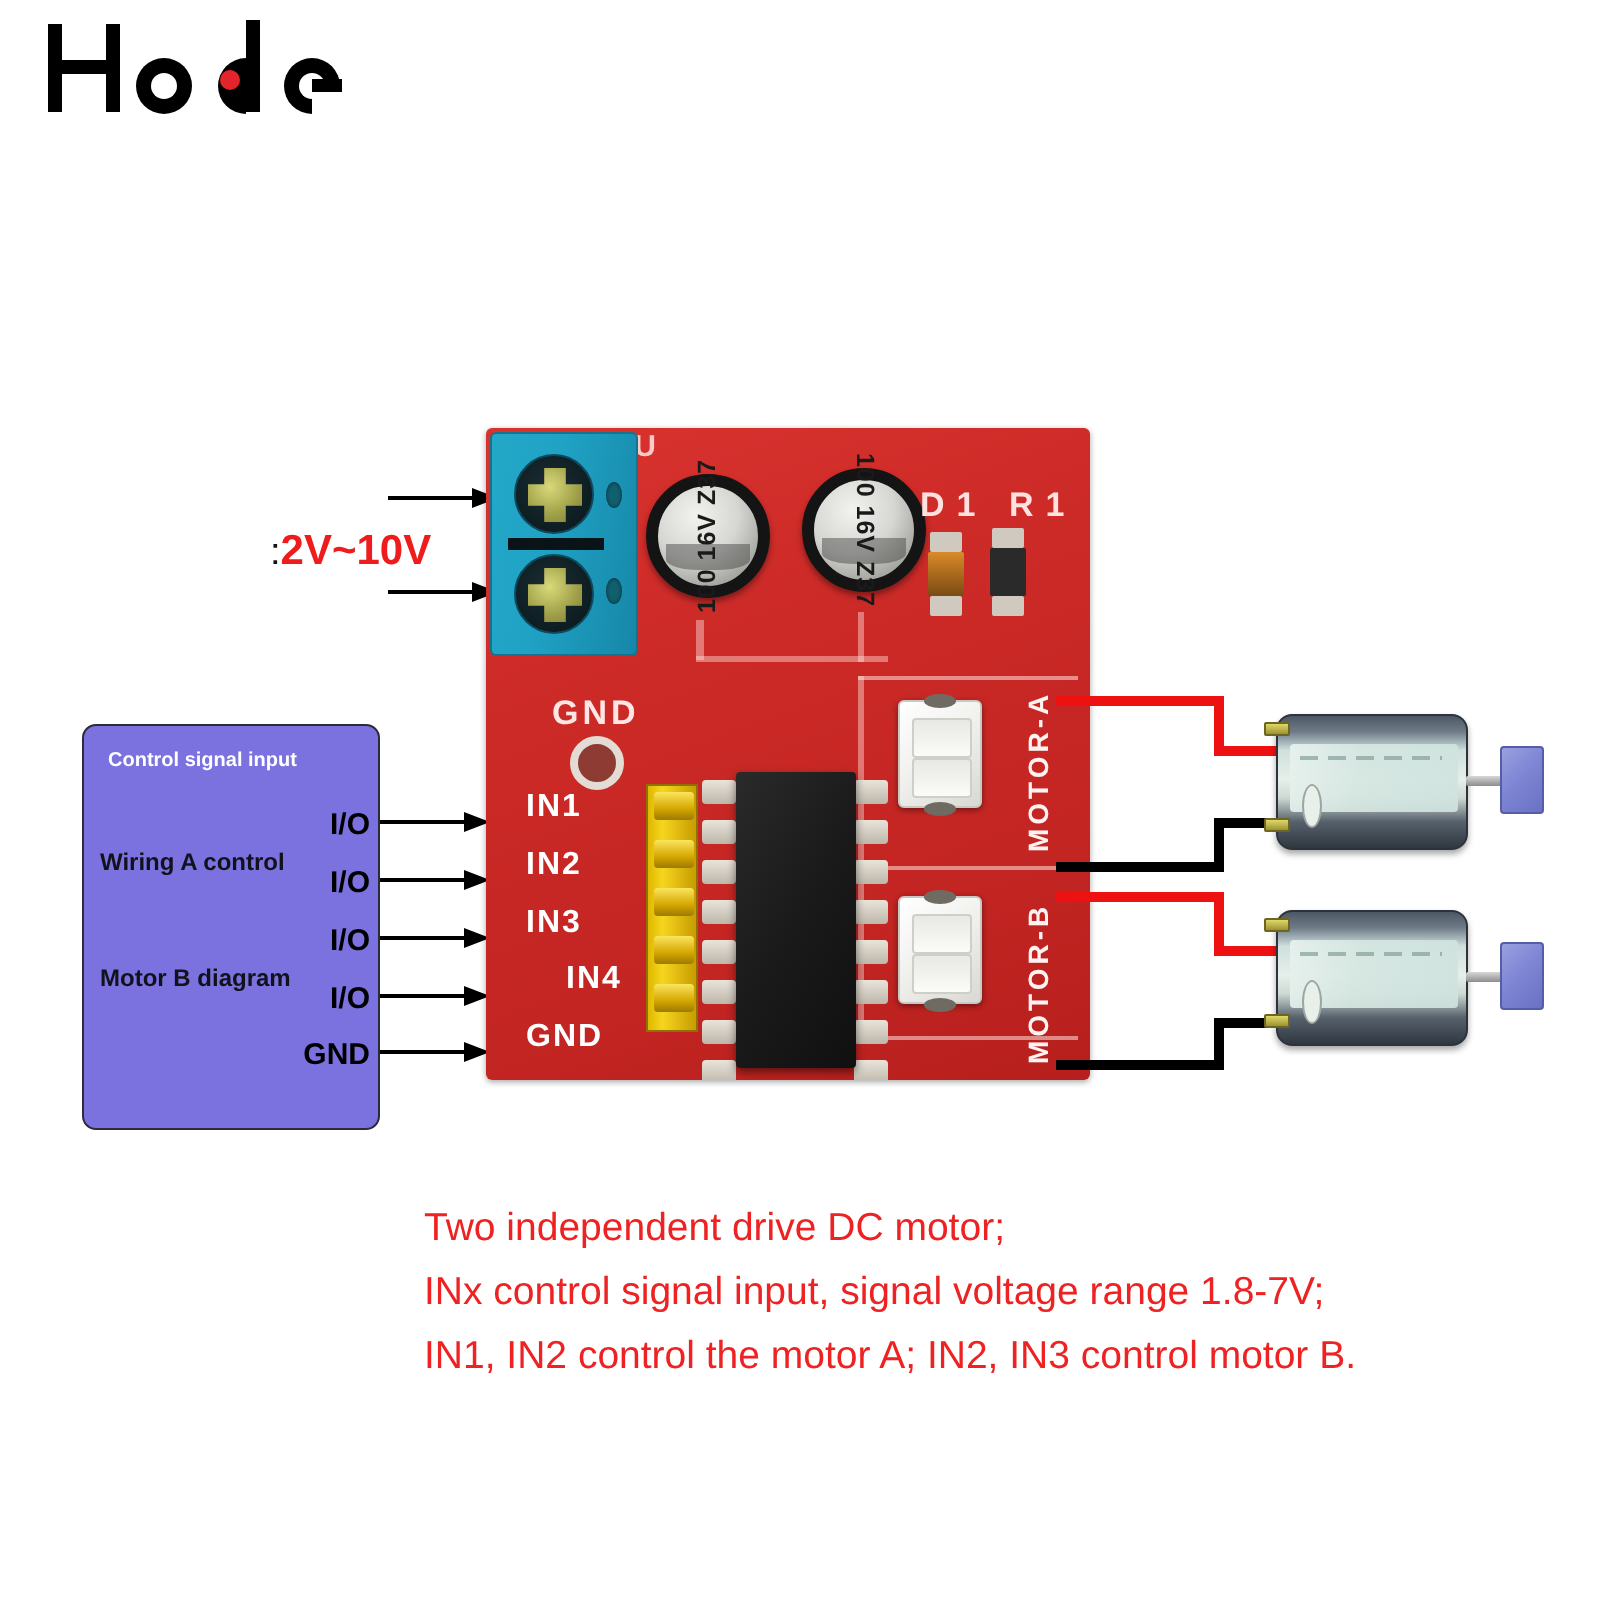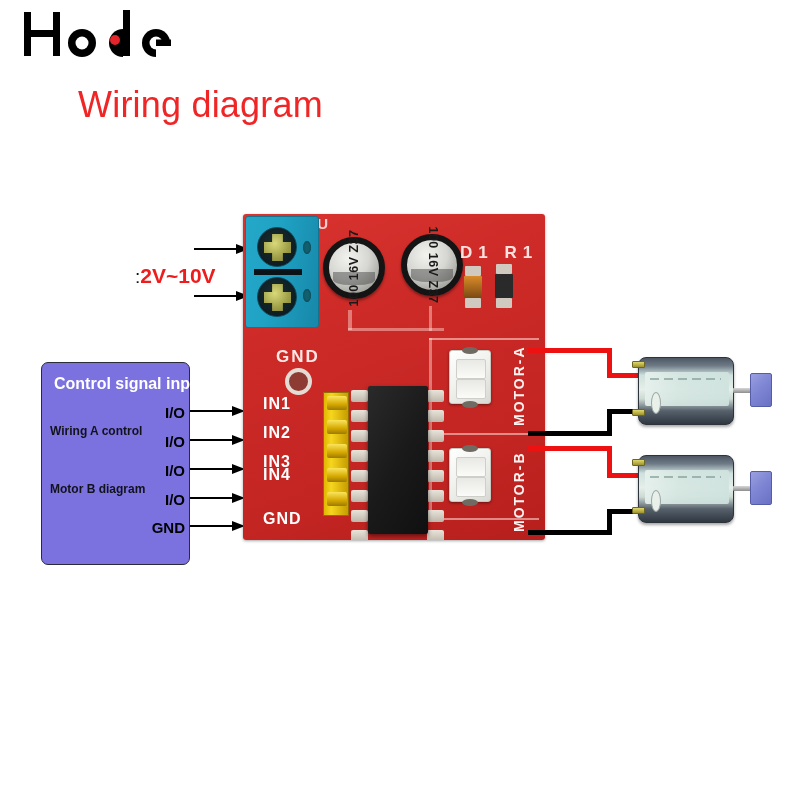--- a/index.html
+++ b/index.html
@@ -33,21 +33,21 @@
   }
   #supply-colon { color: #111; font-weight: normal; font-size: 19px; }
 
   
   #control-box {
     position: absolute; left: 41px; top: 362px; width: 149px; height: 203px;
     background: #7b72e0; border: 1.5px solid #2b2b3a; border-radius: 7px;
   }
   #control-box-title {
     position: absolute; left: 12px; top: 12px;
-    font-size: 16px; color: #ffffff; font-weight: bold; white-space: nowrap;
+    font-size: 10px; color: #ffffff; font-weight: bold; white-space: nowrap;
   }
   .motor-ctrl-label {
     position: absolute; left: 8px;
     font-size: 12px; color: #12121c; font-weight: bold; white-space: nowrap;
   }
   #motor-a-ctrl { top: 61px; }
   #motor-b-ctrl { top: 119px; }
 
   .io-label {
     position: absolute; right: 4px;
@@ -287,21 +287,20 @@
       <path d="M101 21 A14 14 0 1 0 101 49 Z" fill="#000"></path>
       <circle cx="93" cy="32" r="5" fill="#e3242b"></circle>
 
       <circle cx="134" cy="35" r="14" fill="#000"></circle>
       <circle cx="134" cy="35" r="6.5" fill="#fff"></circle>
       <rect x="134" y="31.5" width="15" height="7" fill="#000"></rect>
       <rect x="134" y="38" width="16" height="11" fill="#fff"></rect>
     </svg>
   </div>
 
-  <div id="title">Wiring diagram</div>
 
   <div id="supply-value">
     <span id="supply-colon">:</span><span>2V~10V</span>
   </div>
 
   <div class="sig-arrow" style="left:194px; top:244px; width:56px;">
     <div class="shaft" style="width:44px;"></div>
       <div class="head" style="left:42px;"></div>
   </div>
   <div class="sig-arrow" style="left:194px; top:291px; width:56px;">
@@ -378,21 +377,21 @@
     <div class="board-divider" style="top:219px;"></div>
     <div class="board-divider" style="top:304px;"></div>
     <div class="board-trace" style="left:186px; top:124px; width:3px; height:180px;"></div>
 
     <div id="silk-gnd">GND</div>
     <div id="gnd-hole"></div>
 
     <div class="in-label" style="top:181px;">IN1</div>
     <div class="in-label" style="top:210px;">IN2</div>
     <div class="in-label" style="top:239px;">IN3</div>
-    <div class="in-label" style="top:252px;">IN4</div>
+    <div class="in-label" style="top:267px;margin-left:20px;">IN4</div>
     <div class="in-label" style="top:296px;">GND</div>
 
     <div id="pin-header">
       <div class="pin" style="top:3px;"></div>
       <div class="pin" style="top:27px;"></div>
       <div class="pin" style="top:51px;"></div>
       <div class="pin" style="top:75px;"></div>
       <div class="pin" style="top:99px;"></div>
     </div>
 
@@ -464,14 +463,19 @@
     <div class="motor-body">
       <div class="motor-label"></div>
       <div class="motor-cap"></div>
     </div>
     <div class="motor-term term-pos"></div>
     <div class="motor-term term-neg"></div>
     <div class="motor-shaft"></div>
     <div class="motor-gear"></div>
   </div>
 
+  <div id="notes">
+    <div class="note-line">Two independent drive DC motor;</div>
+    <div class="note-line">INx control signal input, signal voltage range 1.8-7V;</div>
+    <div class="note-line">IN1, IN2 control the motor A; IN2, IN3 control motor B.</div>
+  </div>
 
 </div>
 
 </body></html>

